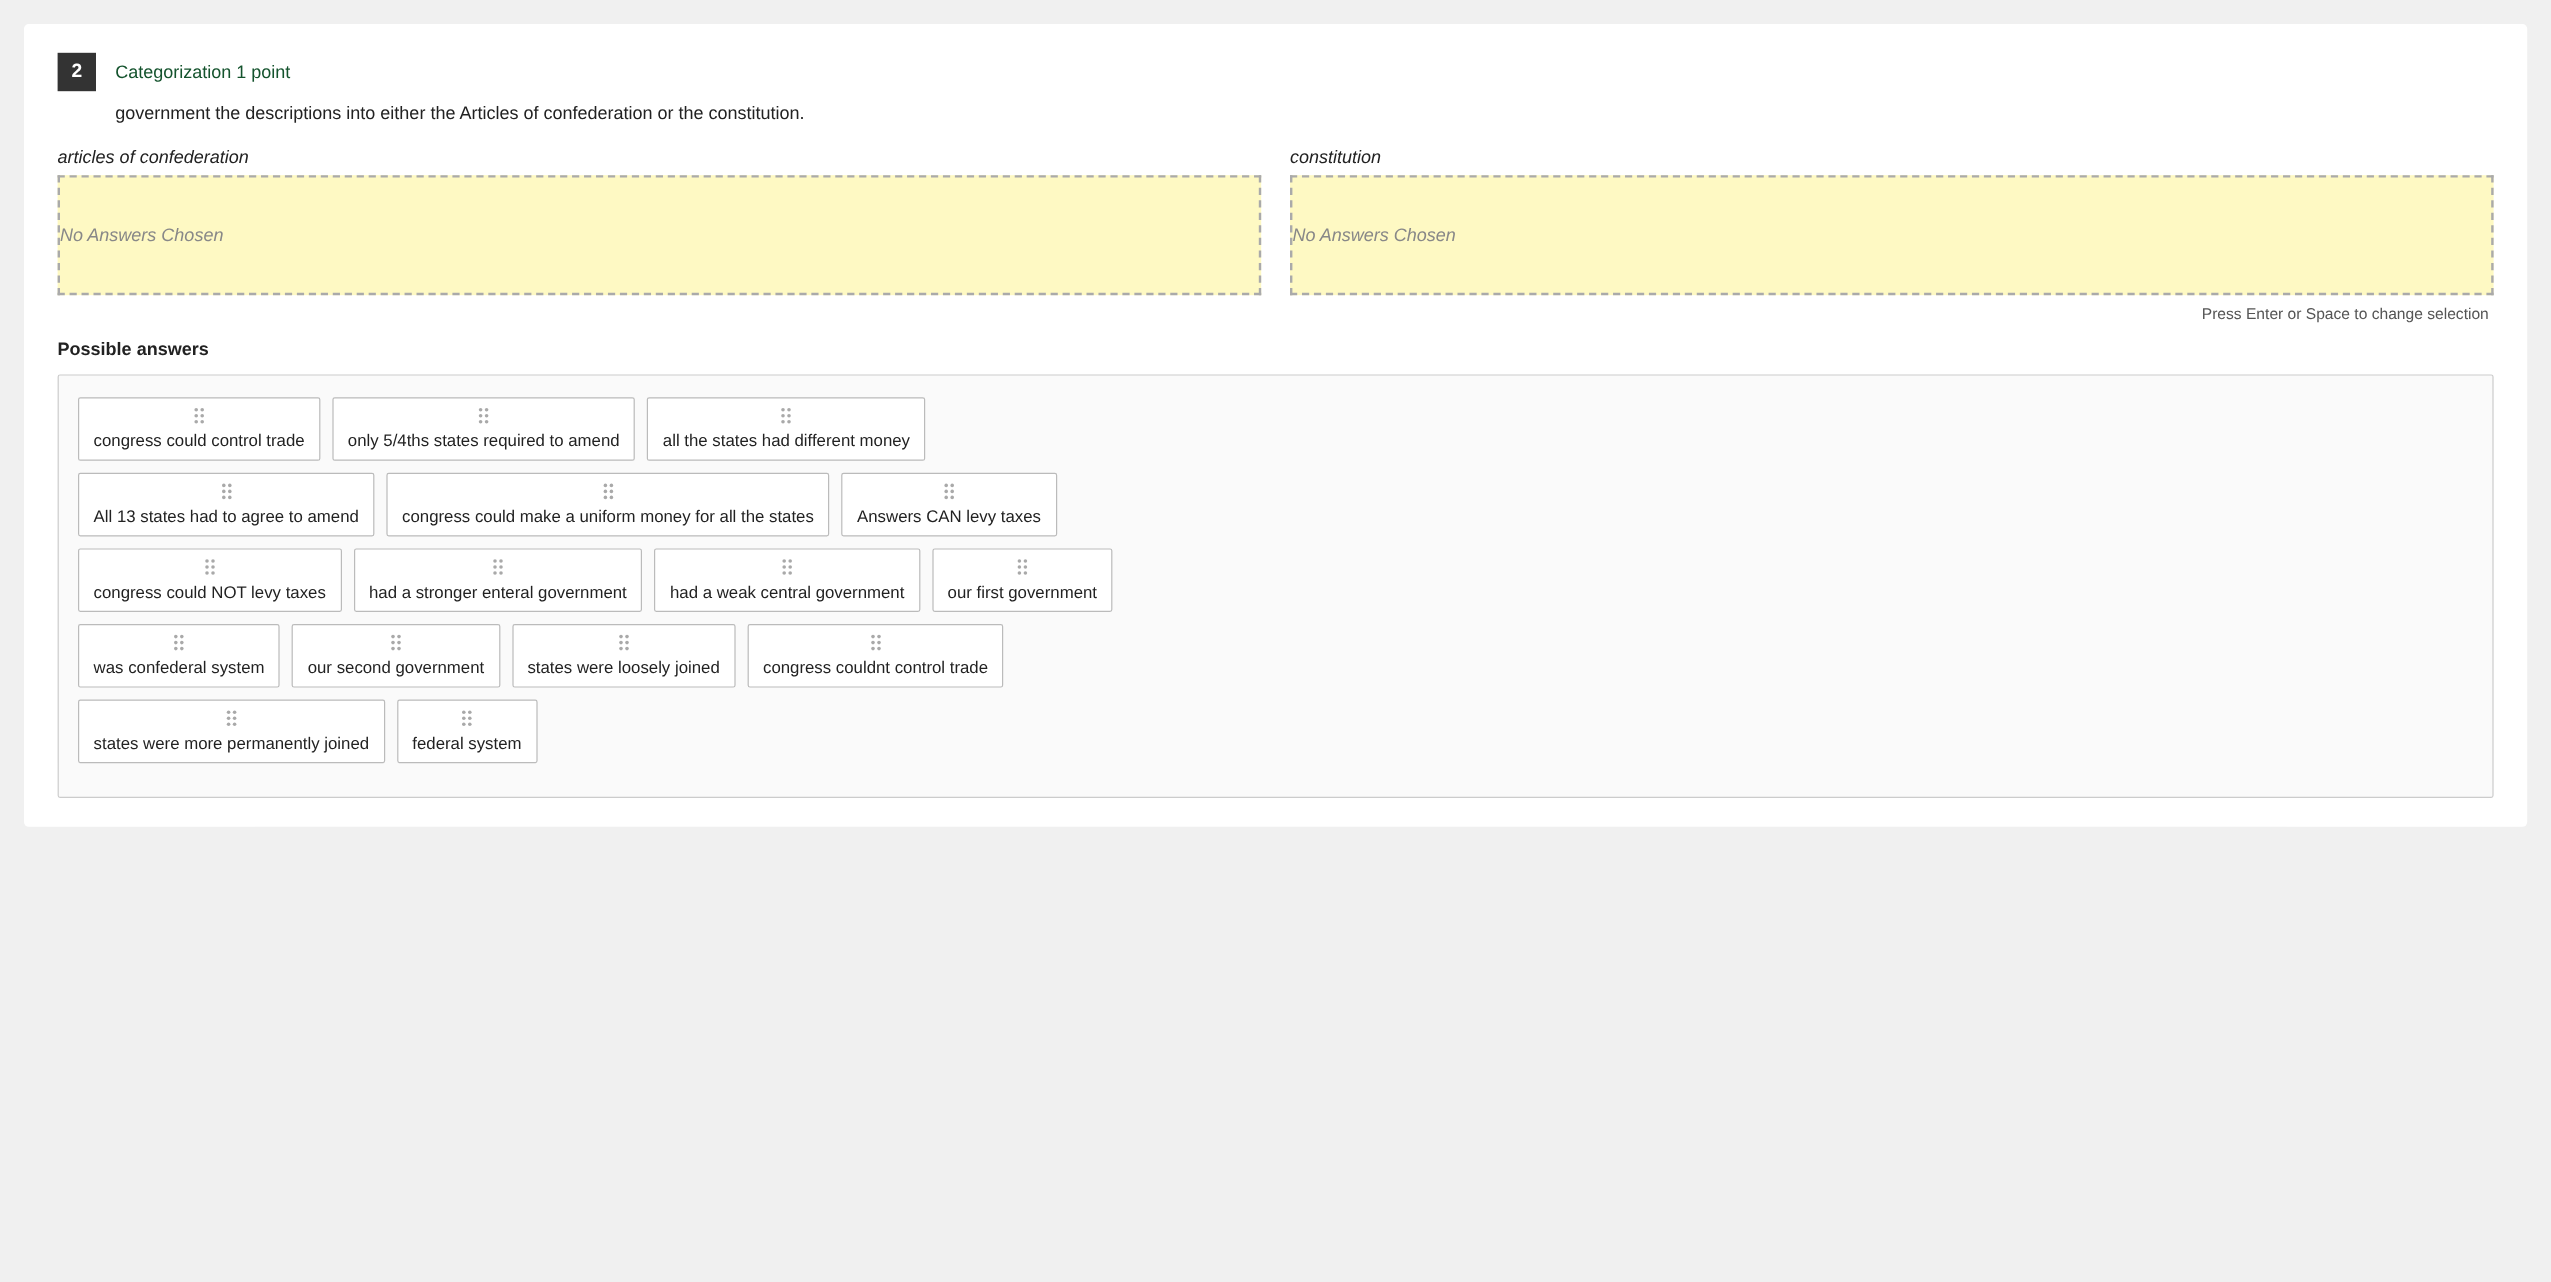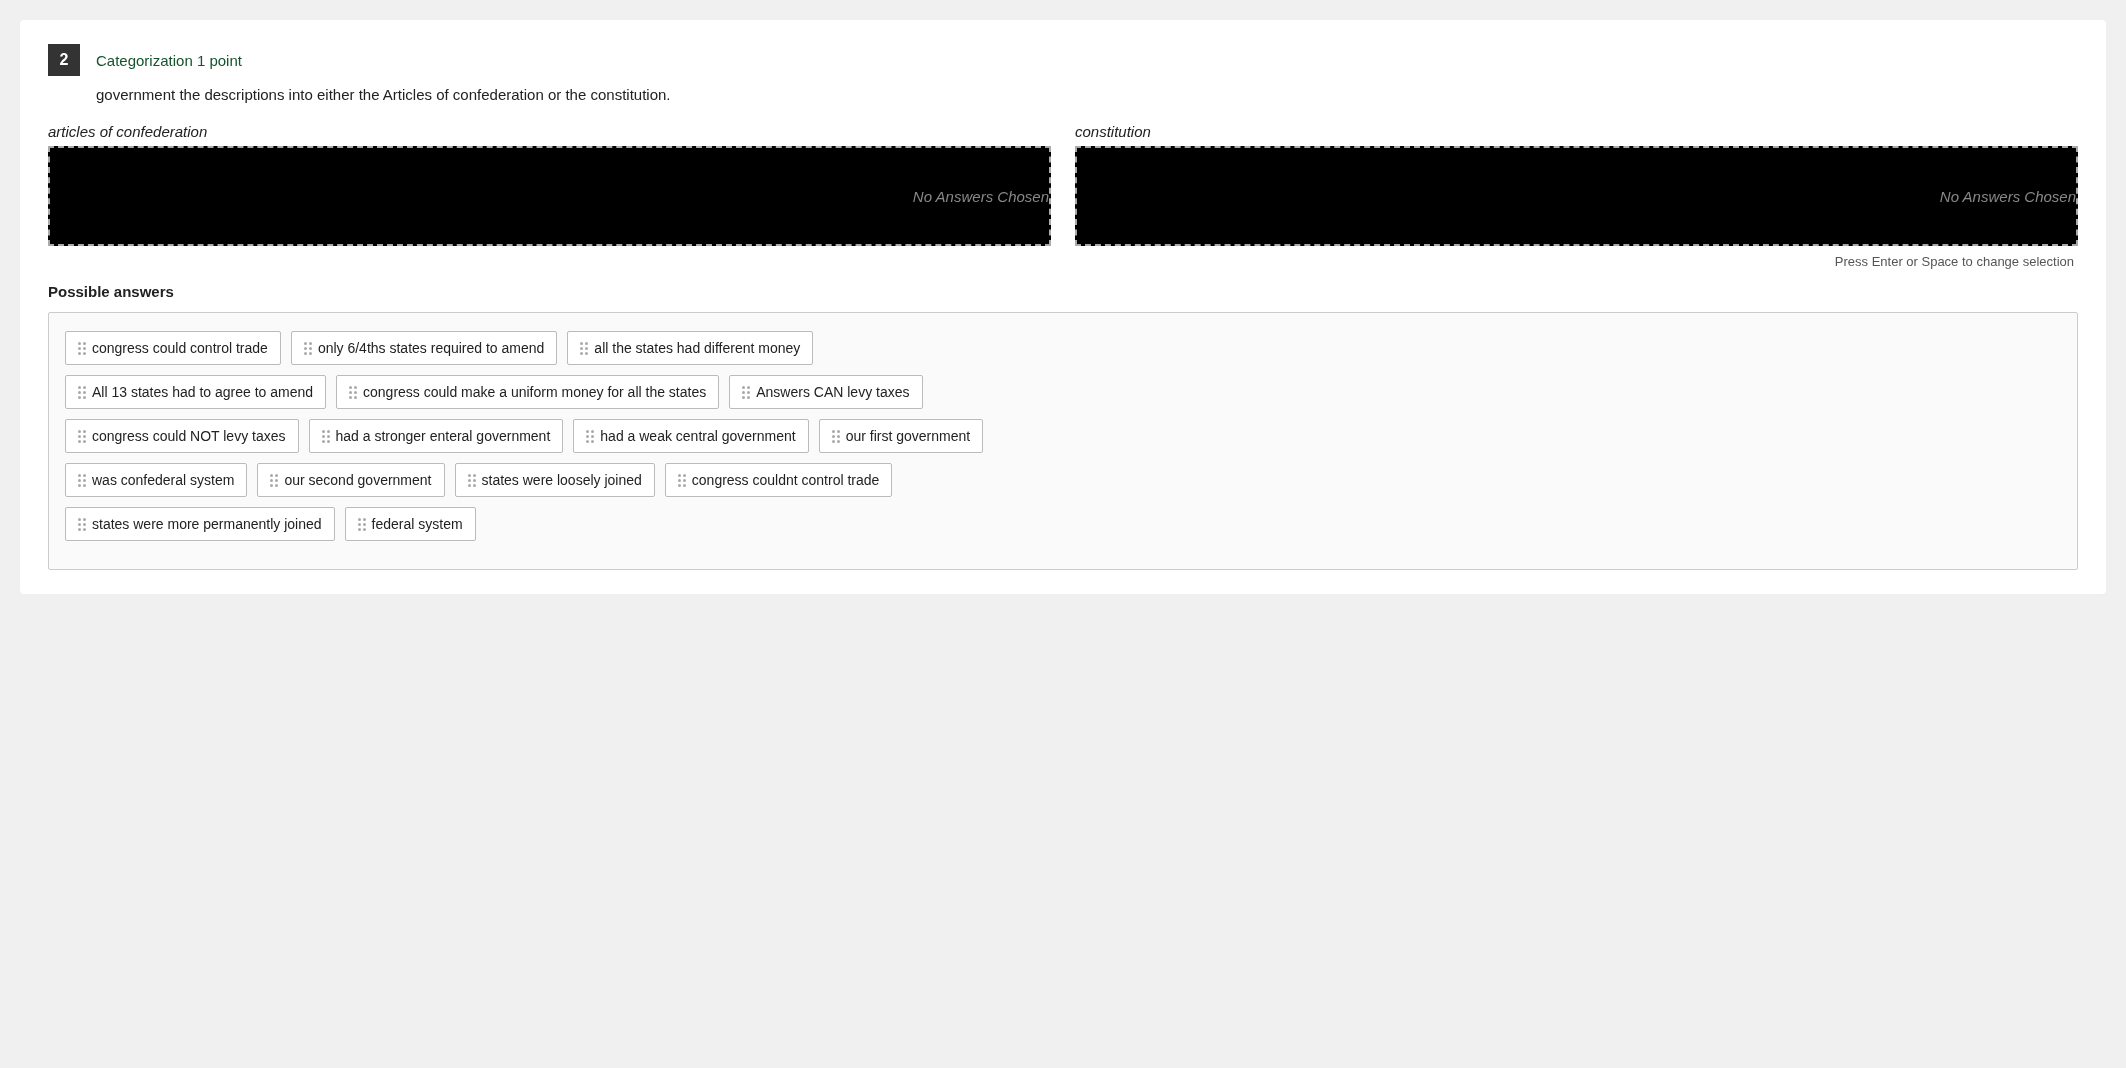--- a/index.html
+++ b/index.html
@@ -55,22 +55,22 @@
       font-size: 15px;
       font-weight: 500;
       margin-bottom: 6px;
       color: #222;
     }
     .drop-zone {
       border: 2px dashed #aaa;
       min-height: 100px;
       display: flex;
       align-items: center;
-      justify-content: flex-end;
-      background: #000000;
+      justify-content: flex-start;
+      background: #fef9c3;
     }
     .drop-zone-text {
       color: #888;
       font-size: 15px;
     }
     .press-hint {
       text-align: right;
       font-size: 13px;
       color: #555;
       margin-bottom: 14px;
@@ -100,20 +100,21 @@
       align-items: center;
       gap: 6px;
       border: 1px solid #bbb;
       background: #fff;
       padding: 8px 12px;
       cursor: grab;
       border-radius: 2px;
       font-size: 14px;
       white-space: nowrap;
       color: #222;
+      flex-direction: column;
     }
     .drag-icon {
       display: inline-grid;
       grid-template-columns: 1fr 1fr;
       gap: 2px;
       opacity: 0.5;
       flex-shrink: 0;
     }
     .drag-icon span {
       width: 3px;
@@ -168,21 +169,21 @@
       </div>
       <div class="answer-chip">
         <span class="drag-icon">
           <span></span>
             <span></span>
             <span></span>
             <span></span>
             <span></span>
             <span></span>
         </span>
-        <span>only 6/4ths states required to amend</span>
+        <span>only 5/4ths states required to amend</span>
       </div>
       <div class="answer-chip">
         <span class="drag-icon">
           <span></span>
             <span></span>
             <span></span>
             <span></span>
             <span></span>
             <span></span>
         </span>

